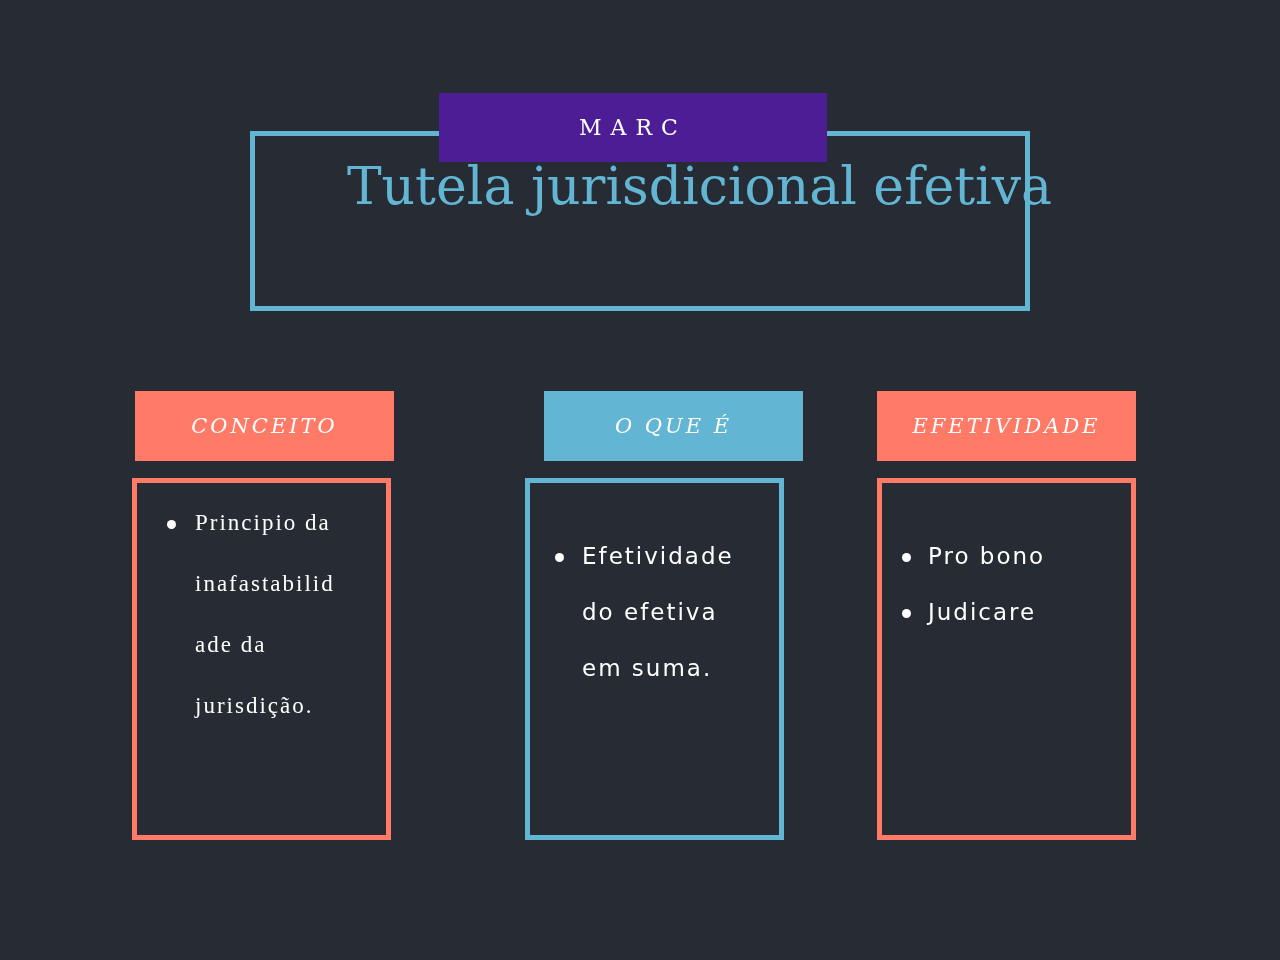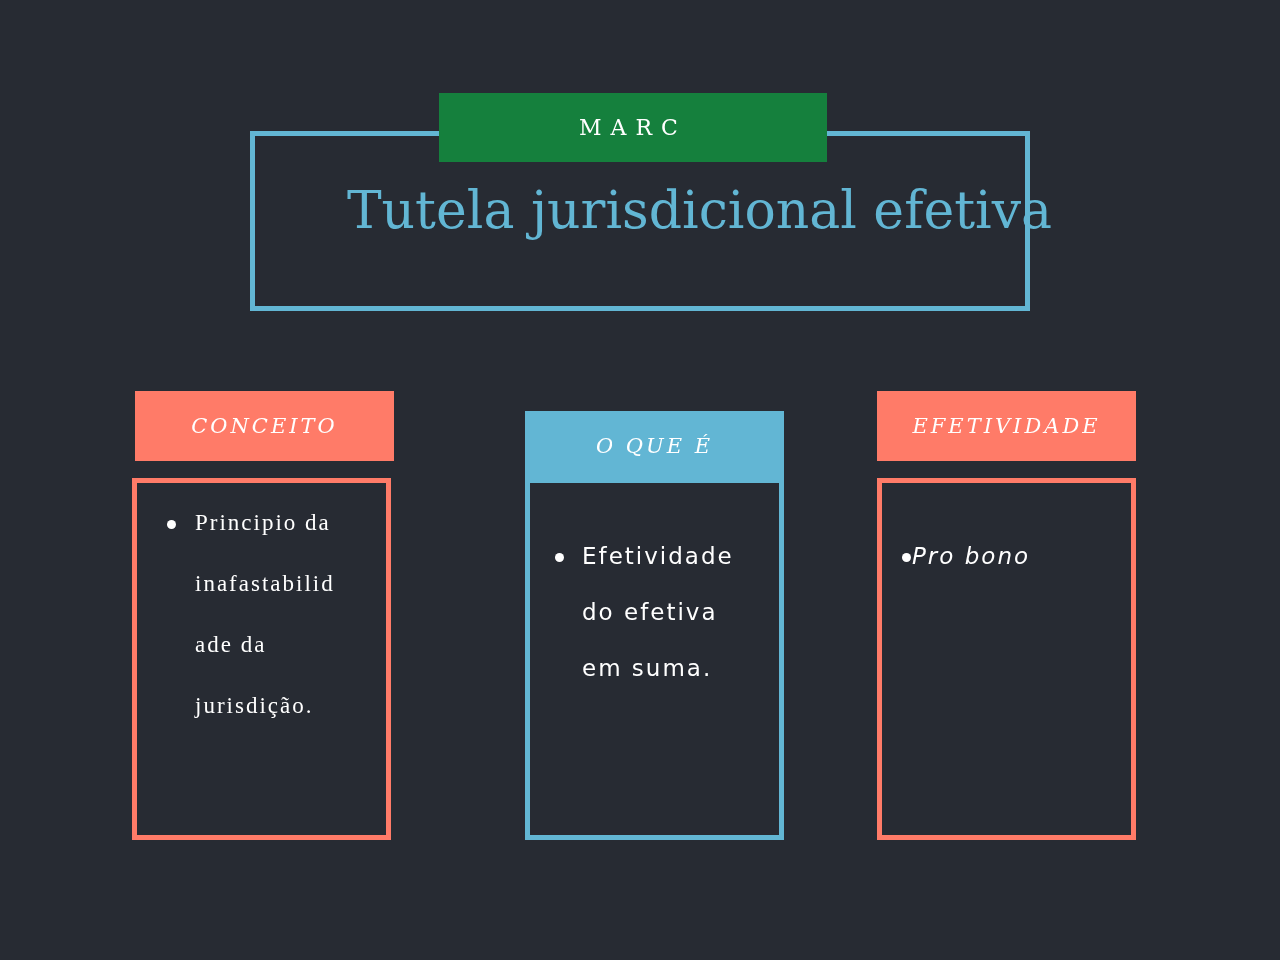--- a/index.html
+++ b/index.html
@@ -6,25 +6,25 @@
   body {
     width:1280px; height:960px; background:#272b33; position:relative; overflow:hidden;
     font-family: "DejaVu Sans", sans-serif;
   }
   .frame {
     position:absolute; left:250px; top:131px; width:770px; height:170px;
     border:5px solid #62b6d4; box-sizing:content-box;
   }
   .band {
     position:absolute; left:439px; top:93px; width:388px; height:69px;
-    background:#15803d; display:flex; align-items:center; justify-content:center;
+    background:#4c1d95; display:flex; align-items:center; justify-content:center;
     color:#ffffff; font-family:"DejaVu Serif", serif; font-size:22px; letter-spacing:9px;
   }
   .title {
-    position:absolute; left:255px; top:180px; width:889px; text-align:center;
+    position:absolute; left:255px; top:156px; width:889px; text-align:center;
     color:#62b6d4; font-family:"DejaVu Serif", serif; font-size:52px; letter-spacing:0px;
     white-space:nowrap;
   }
   .hdr {
     position:absolute; top:391px; width:259px; height:70px;
     display:flex; align-items:center; justify-content:center;
     color:#ffffff; font-family:"DejaVu Serif", serif; font-size:21px; letter-spacing:3px;font-style:italic;
   }
   .box {
     position:absolute; top:478px; width:249px; height:352px;
@@ -58,37 +58,41 @@
     <li>
       <span class="dot"></span>
       <span>Principio da</span><br>
       <span>inafastabilid</span><br>
       <span>ade da</span><br>
       <span>jurisdição.</span>
     </li>
   </ul>
 </div>
 
-<div class="hdr" style="left:525px; background:#62b6d4;margin-top:20px;">
+<div class="hdr" style="left:544px; background:#62b6d4;">
   <span>O QUE É</span>
 </div>
 <div class="box" style="left:525px; border-color:#62b6d4;">
   <ul style="margin-top:45px;">
     <li style="padding-left:52px;">
       <span class="dot" style="left:25px;"></span>
       <span>Efetividade</span><br>
       <span>do efetiva</span><br>
       <span>em suma.</span>
     </li>
   </ul>
 </div>
 
 <div class="hdr" style="left:877px; background:#ff7b68;">
   <span>EFETIVIDADE</span>
 </div>
 <div class="box" style="left:877px; border-color:#ff7b68;">
   <ul style="margin-top:45px;">
-    <li style="padding-left:30px;font-style:italic;">
+    <li style="padding-left:46px;">
       <span class="dot" style="left:20px;"></span>
       <span>Pro bono</span>
+    </li>
+    <li style="padding-left:46px;">
+      <span class="dot" style="left:20px;"></span>
+      <span>Judicare</span>
     </li>
   </ul>
 </div>
 
 </body></html>

